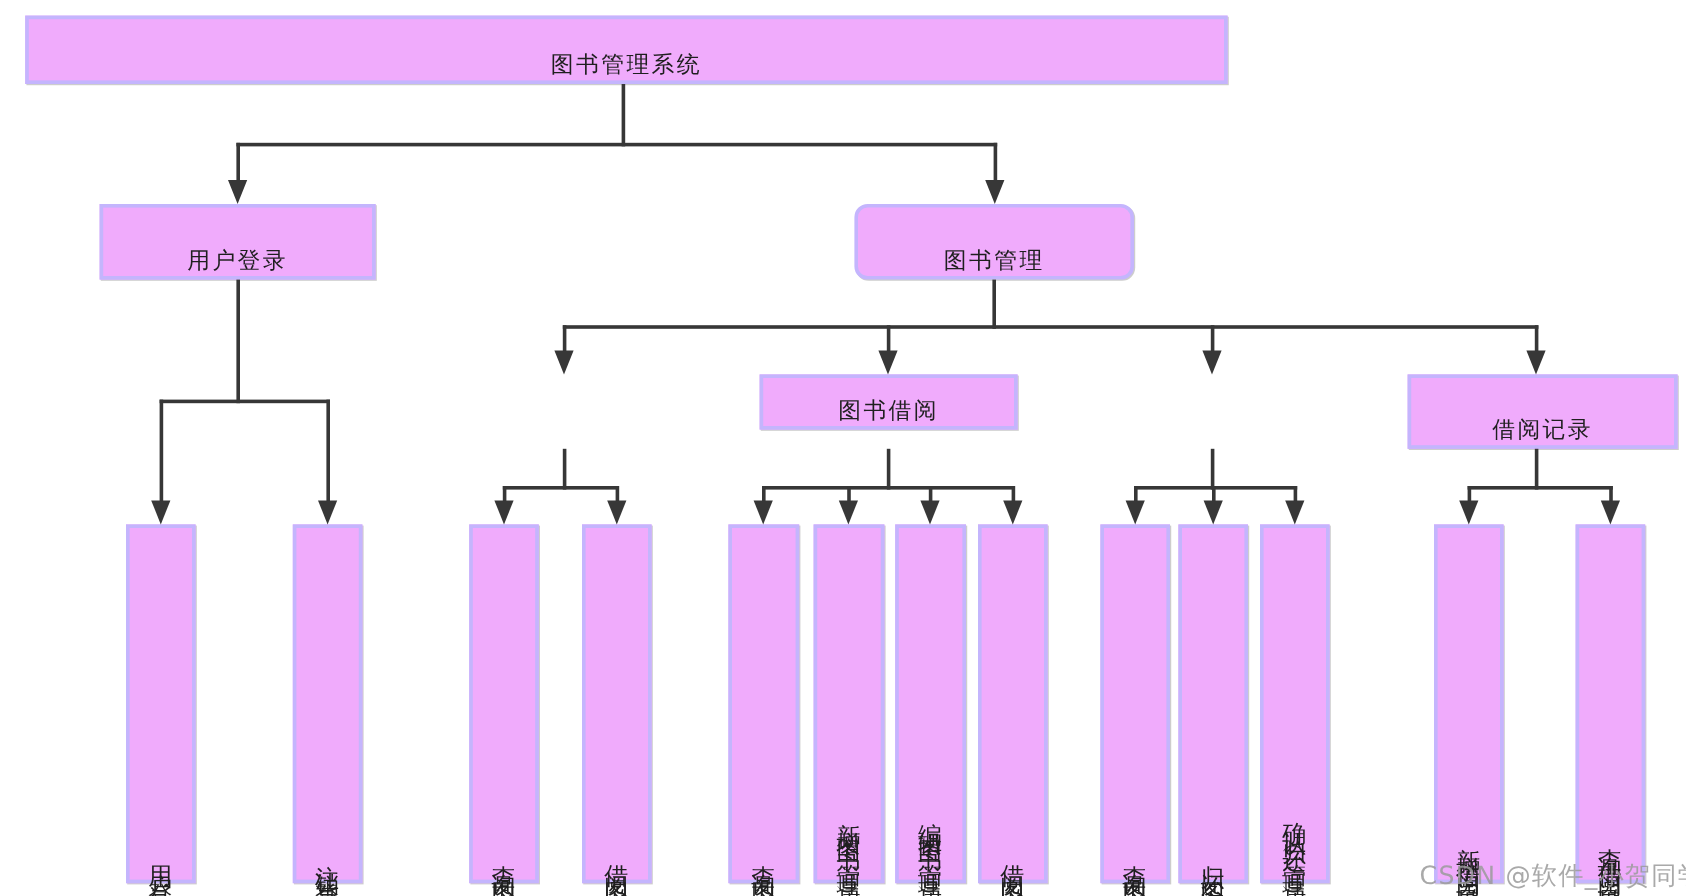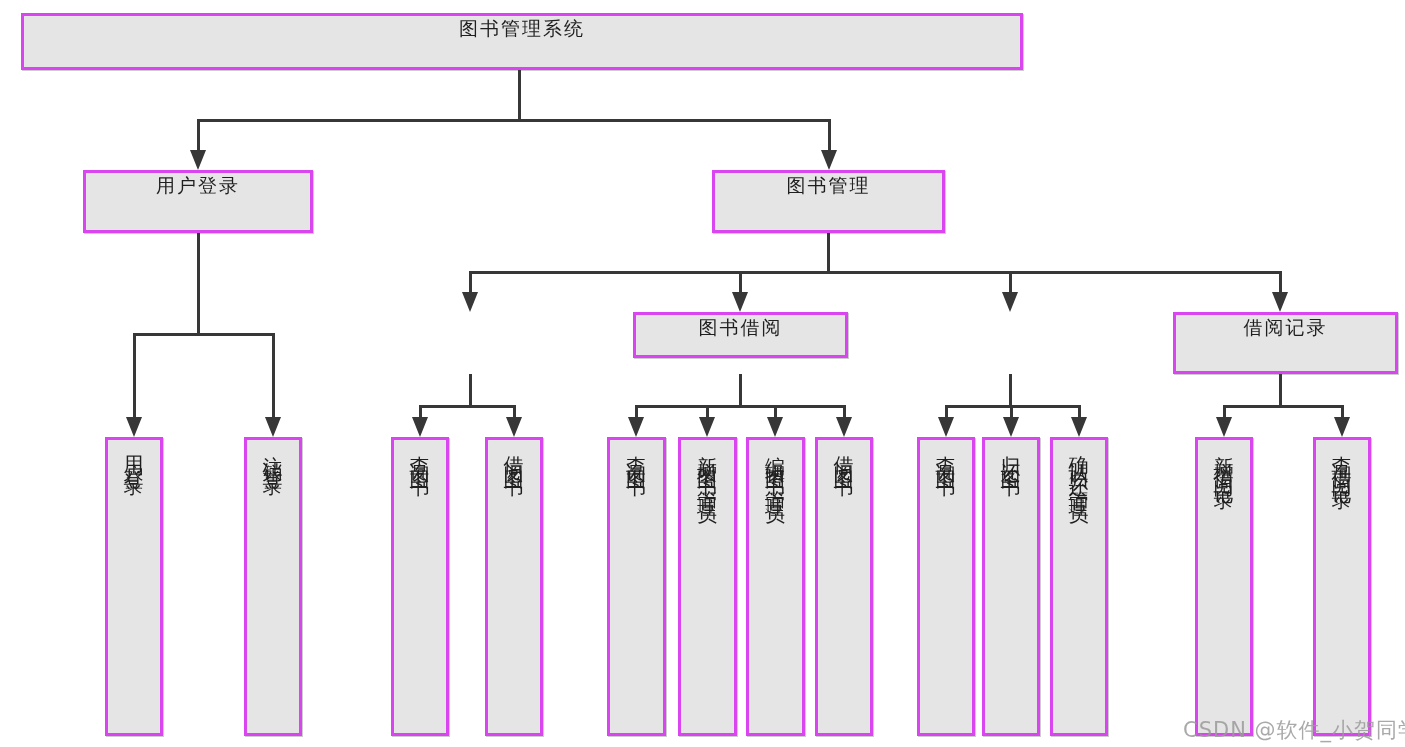--- a/index.html
+++ b/index.html
@@ -8,24 +8,24 @@
     position: relative;
     width: 1405px;
     height: 747px;
     background: #ffffff;
     font-family: "DejaVu Sans", "Liberation Sans", sans-serif;
     color: #212121;
     overflow: hidden;
   }
   .node {
     position: absolute;
-    border: 3px solid #d946ef;
-    background: #e5e5e5;
+    border: 3px solid #c4b5fd;
+    background: #f0abfc;
     display: flex;
-    align-items: flex-start;
+    align-items: flex-end;
     justify-content: center;
     box-shadow: 1px 1px 0 rgba(55,55,55,0.25);
   }
   .node .lbl {
     font-size: 19px;
     letter-spacing: 2px;
     color: #1f1f1f;
     white-space: nowrap;
   }
   .vnode .lbl {
@@ -64,21 +64,21 @@
 <div id="canvas">
 
   <div class="node" style="left:21px; top:13px; width:1002px; height:57px;">
     <span class="lbl">图书管理系统</span>
   </div>
 
   <div class="node" style="left:83px; top:170px; width:230px; height:63px;">
     <span class="lbl">用户登录</span>
   </div>
 
-  <div class="node" style="left:712px; top:170px; width:233px; height:63px;">
+  <div class="node" style="left:712px; top:170px; width:233px; height:63px;border-radius:11px;">
     <span class="lbl">图书管理</span>
   </div>
 
 
   <div class="node" style="left:633px; top:312px; width:215px; height:46px;">
     <span class="lbl">图书借阅</span>
   </div>
 
 
   <div class="node" style="left:1173px; top:312px; width:225px; height:62px;">

